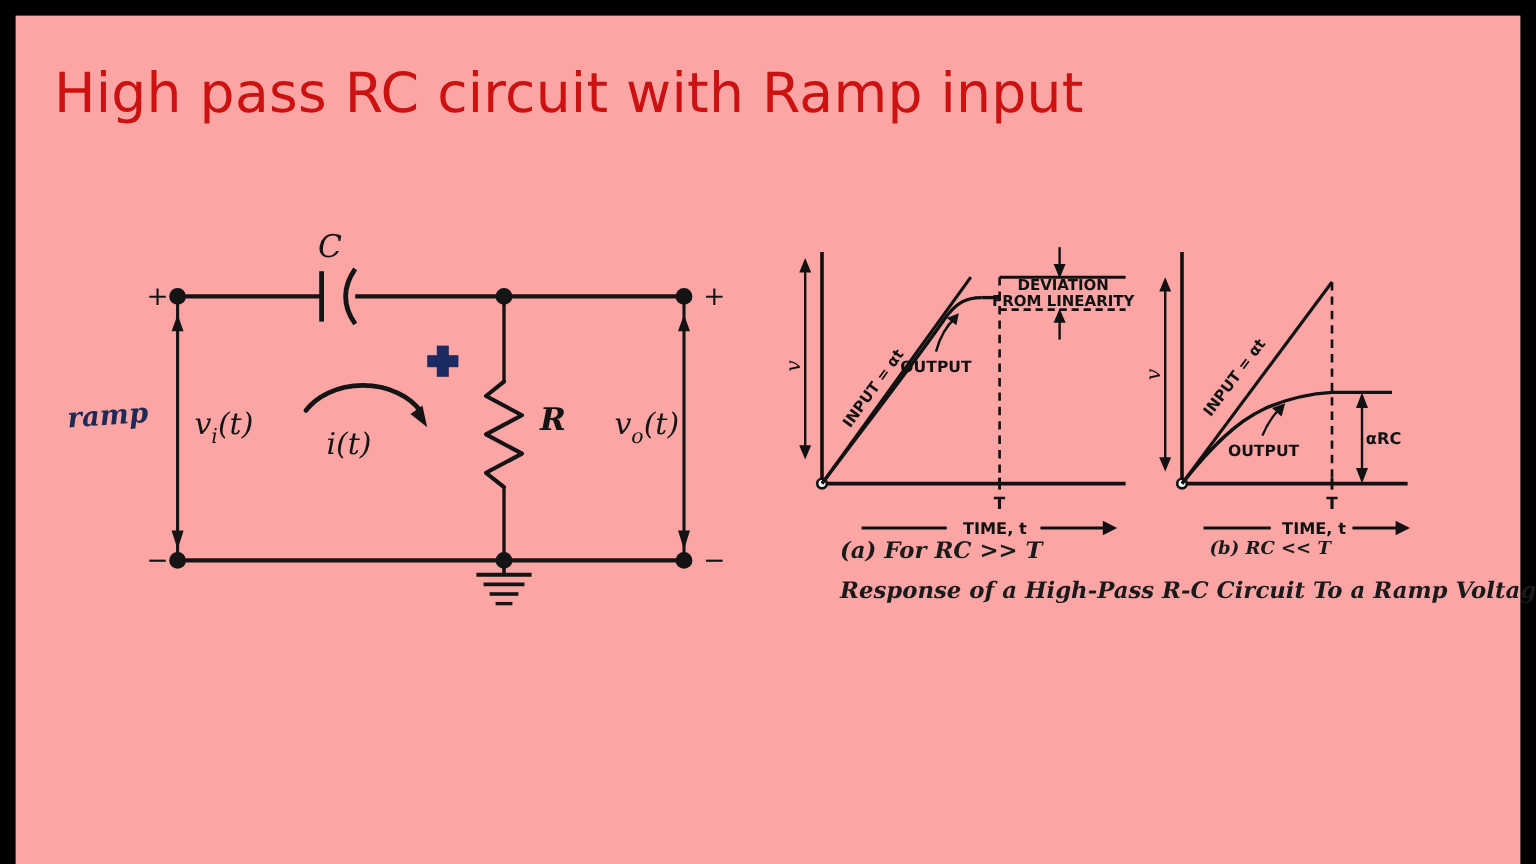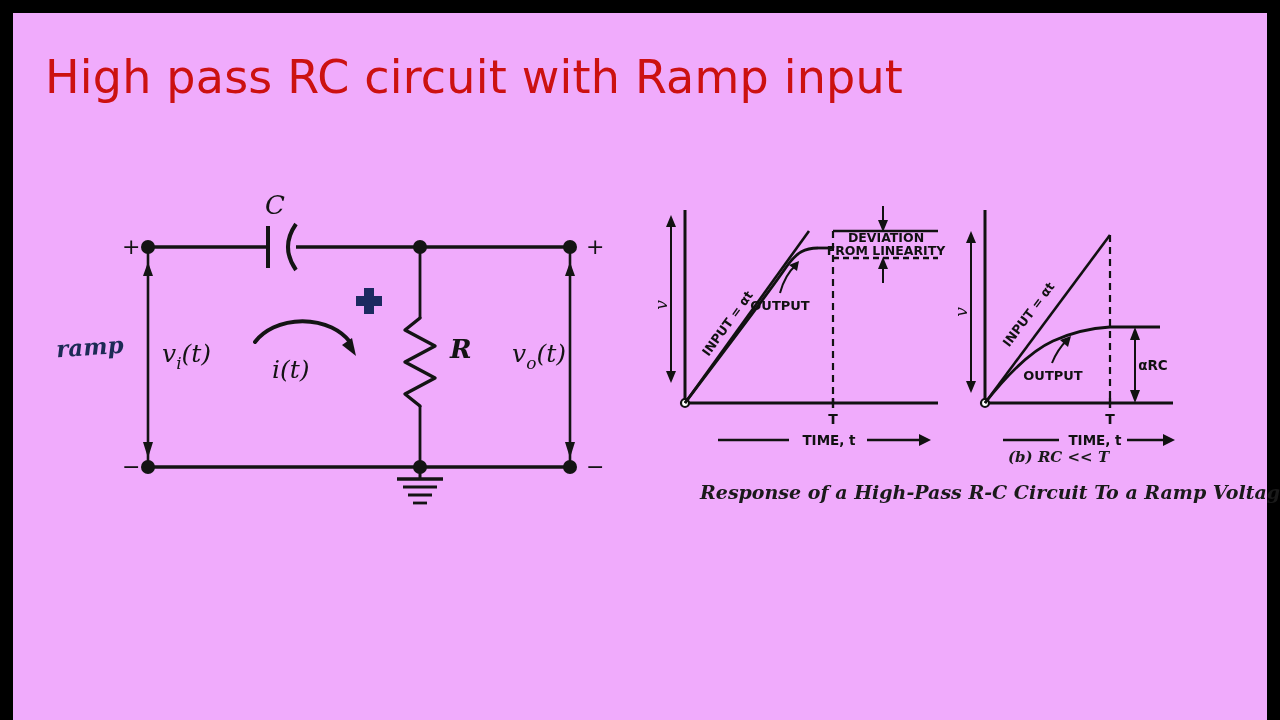--- a/index.html
+++ b/index.html
@@ -11,21 +11,21 @@
   body {
     width: 1280px;
     height: 720px;
     overflow: hidden;
     font-family: "Liberation Sans", sans-serif;
   }
   #slide {
     position: relative;
     width: 1280px;
     height: 720px;
-    background: #f0abfc;
+    background: #fca5a5;
   }
 
   
   .bar {
     position: absolute;
     background: #000000;
   }
   .bar-left   { left: 0;    top: 0;  width: 13px;  height: 720px; }
   .bar-right  { left: 1267px; top: 0; width: 13px; height: 720px; }
   .bar-top    { left: 0;    top: 0;  width: 1280px; height: 13px; }
@@ -282,18 +282,19 @@
     <g>
       <line x1="48" y1="240" x2="104" y2="240" stroke="#111" stroke-width="2.4"></line>
     </g>
     <text class="lbl-sans-bold" x="140" y="245" font-size="13.5" fill="#111" text-anchor="middle">TIME, t</text>
     <g>
       <line x1="172" y1="240" x2="212" y2="240" stroke="#111" stroke-width="2.4"></line>
       <path d="M 220 240 L 208 234 L 208 246 Z" fill="#111"></path>
     </g>
   </svg>
 
+  <div class="caption" id="caption-a">(a) For RC &gt;&gt; T</div>
   <div class="caption" id="caption-b">(b) RC &lt;&lt; T</div>
   <div class="caption" id="caption-main">Response of a High-Pass R-C Circuit To a Ramp Voltage</div>
 
   <div id="ramp-annotation">ramp</div>
 
 </div>
 
 </body></html>

